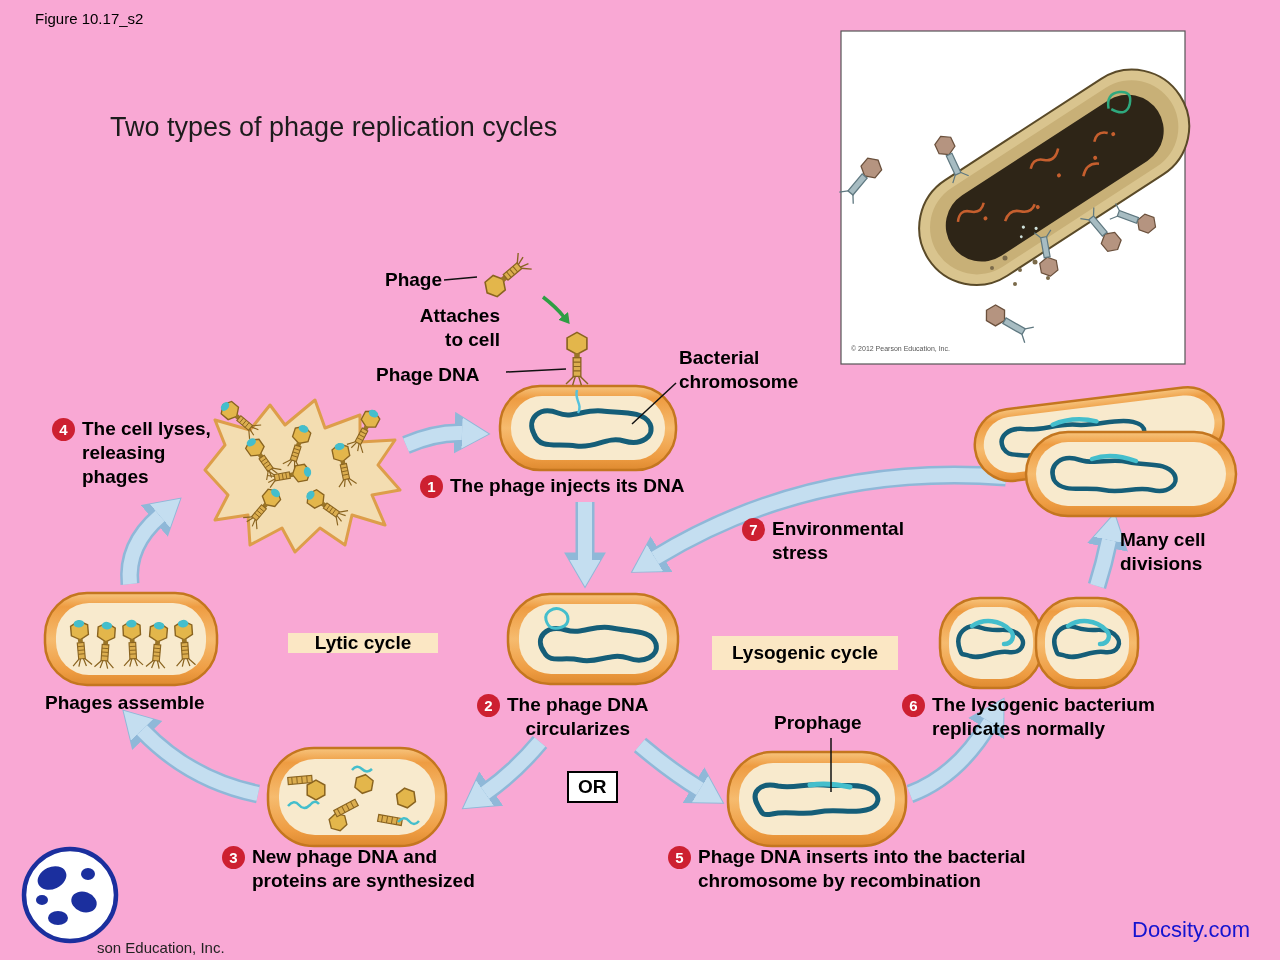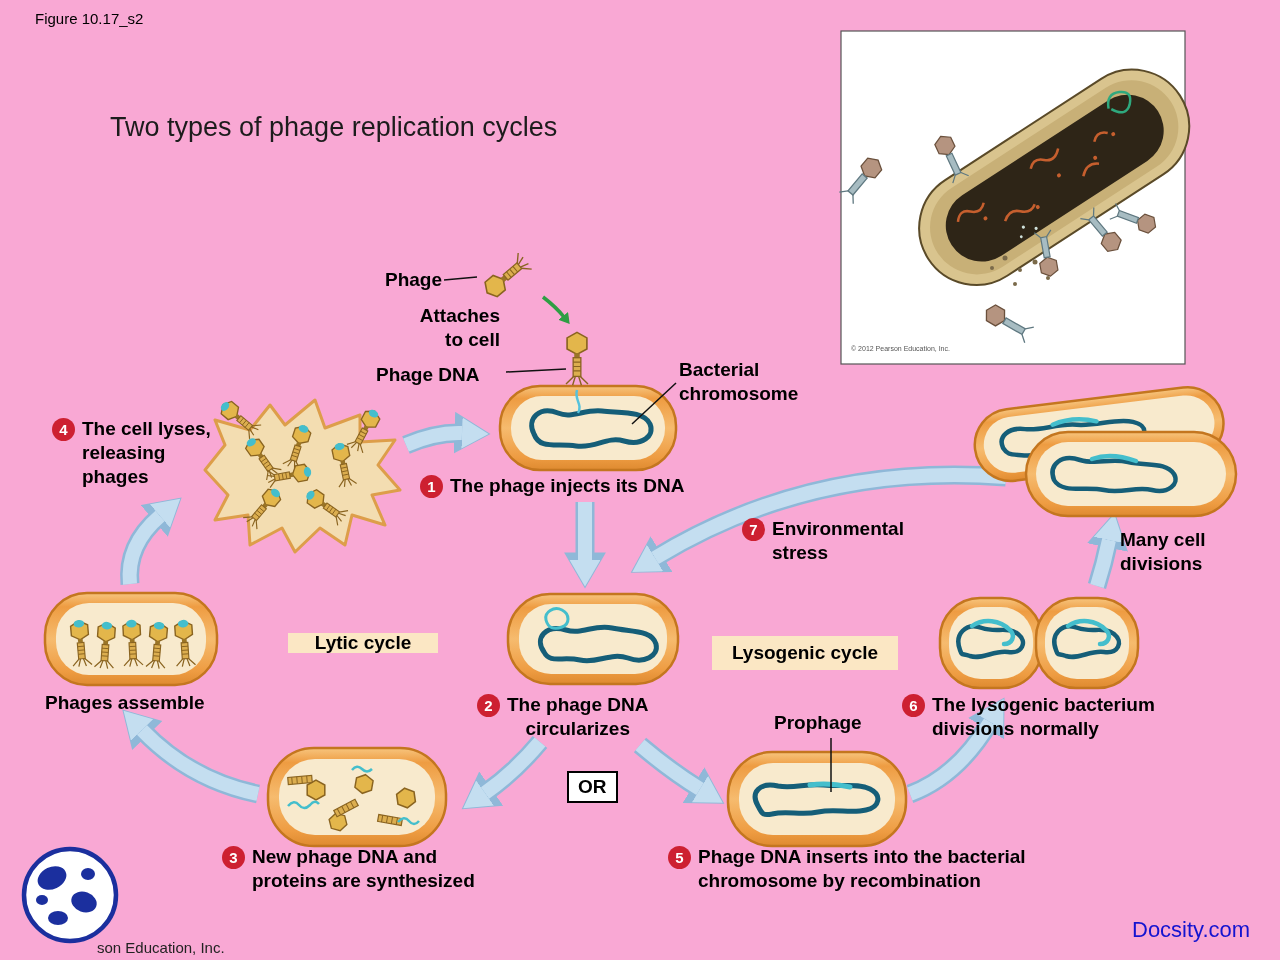--- a/index.html
+++ b/index.html
@@ -247,21 +247,21 @@
 
   <div class="abs fig-label">Figure 10.17_s2</div>
   <div class="abs title">Two types of phage replication cycles</div>
 
   <div class="abs lbl ra" style="left:372px; top:268px; width:70px;">Phage</div>
   <div class="abs lbl ra" style="left:398px; top:304px; width:102px;">
     <div>Attaches</div>
     <div>to cell</div>
   </div>
   <div class="abs lbl" style="left:376px; top:363px;">Phage DNA</div>
-  <div class="abs lbl" style="left:679px; top:358px;">
+  <div class="abs lbl" style="left:679px; top:346px;">
     <div>Bacterial</div>
     <div>chromosome</div>
   </div>
 
   <div class="abs step" style="left:420px; top:474px;">
     <span class="badge">1</span>
     <div class="steptext">The phage injects its DNA</div>
   </div>
 
   <div class="abs step" style="left:52px; top:417px;">
@@ -296,21 +296,21 @@
 
   <div class="abs lbl" style="left:1120px; top:528px;">
     <div>Many cell</div>
     <div>divisions</div>
   </div>
 
   <div class="abs step" style="left:902px; top:693px;">
     <span class="badge">6</span>
     <div class="steptext">
       <div>The lysogenic bacterium</div>
-      <div>divisions normally</div>
+      <div>replicates normally</div>
     </div>
   </div>
 
   <div class="abs lbl" style="left:774px; top:711px;">Prophage</div>
 
   <div class="abs orbox" style="left:567px; top:771px;">OR</div>
 
   <div class="abs step" style="left:222px; top:845px;">
     <span class="badge">3</span>
     <div class="steptext">

